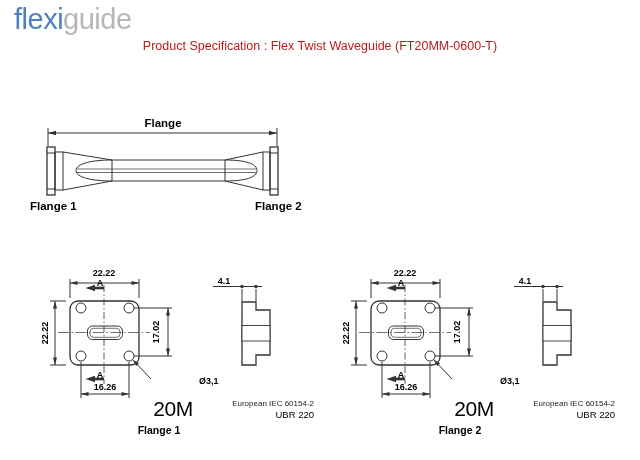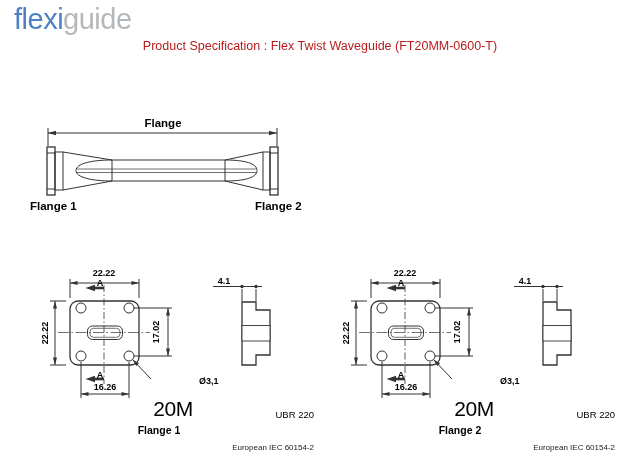--- a/index.html
+++ b/index.html
@@ -44,21 +44,21 @@
   .dim-w{left:104px;top:273px;}
   .dim-h{left:45px;top:333px;}
   .dim-hv{left:156px;top:332px;}
   .dim-hh{left:105px;top:387px;}
   .dim-dia{left:152px;top:381px;transform:translate(0,-50%);margin-left:47px;}
   .dim-t{left:224px;top:281px;}
   .sec-a{font-size:9px;font-weight:bold;}
   .sec-a-top{left:100px;top:283px;}
   .sec-a-bot{left:100px;top:375px;}
   .size-code{left:173px;top:408px;font-size:21px;font-weight:normal;letter-spacing:-0.5px;}
-  .standard{left:212px;top:400px;width:102px;text-align:right;font-size:8px;color:#222;margin-top:44px;}
+  .standard{left:212px;top:400px;width:102px;text-align:right;font-size:8px;color:#222;}
   .flange-type{left:212px;top:410px;width:102px;text-align:right;font-size:9.5px;font-weight:normal;}
   .flange-name{left:159px;top:430px;font-size:10.5px;font-weight:bold;}
 </style>
 </head>
 <body>
 
 <div class="page">
 
   <div class="logo"><span class="p1">flexi</span><span class="p2">guide</span></div>
   <div class="title">Product Specification : Flex Twist Waveguide (FT20MM-0600-T)</div>

